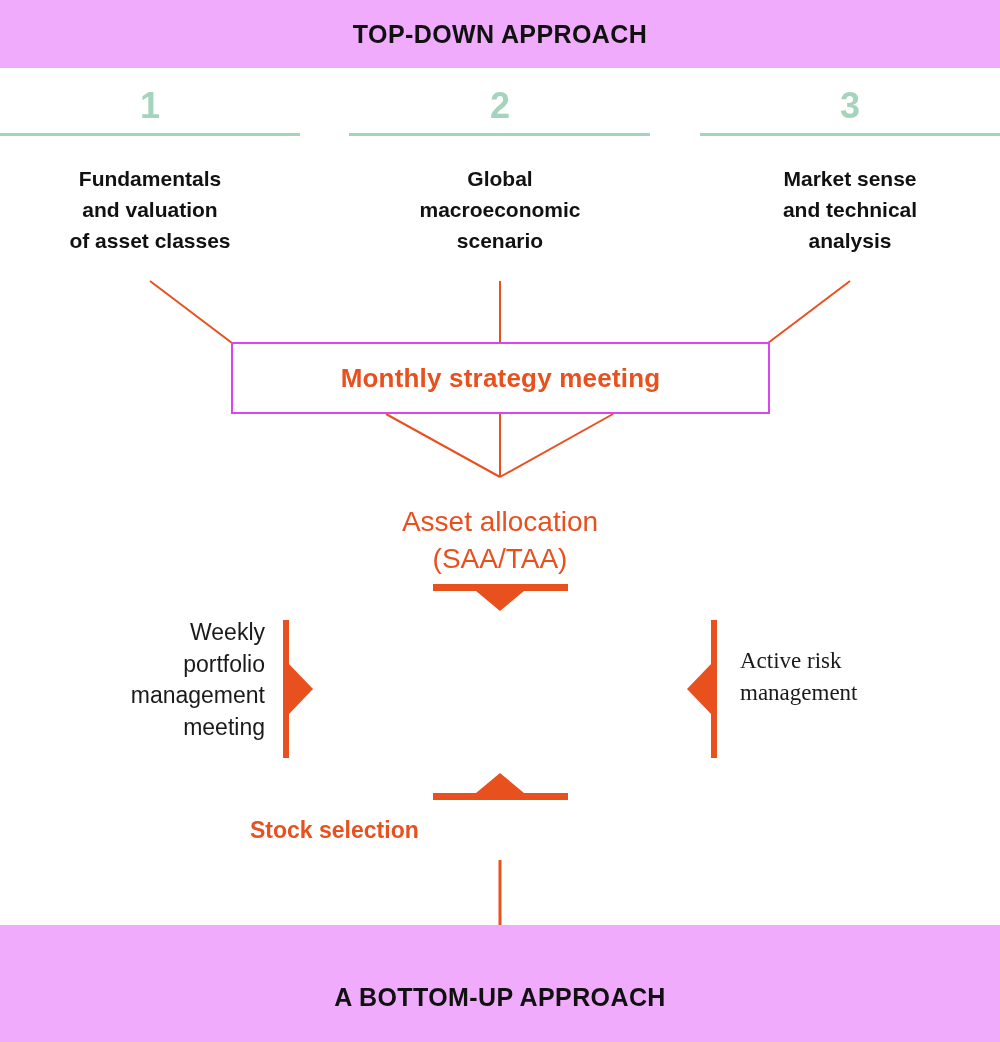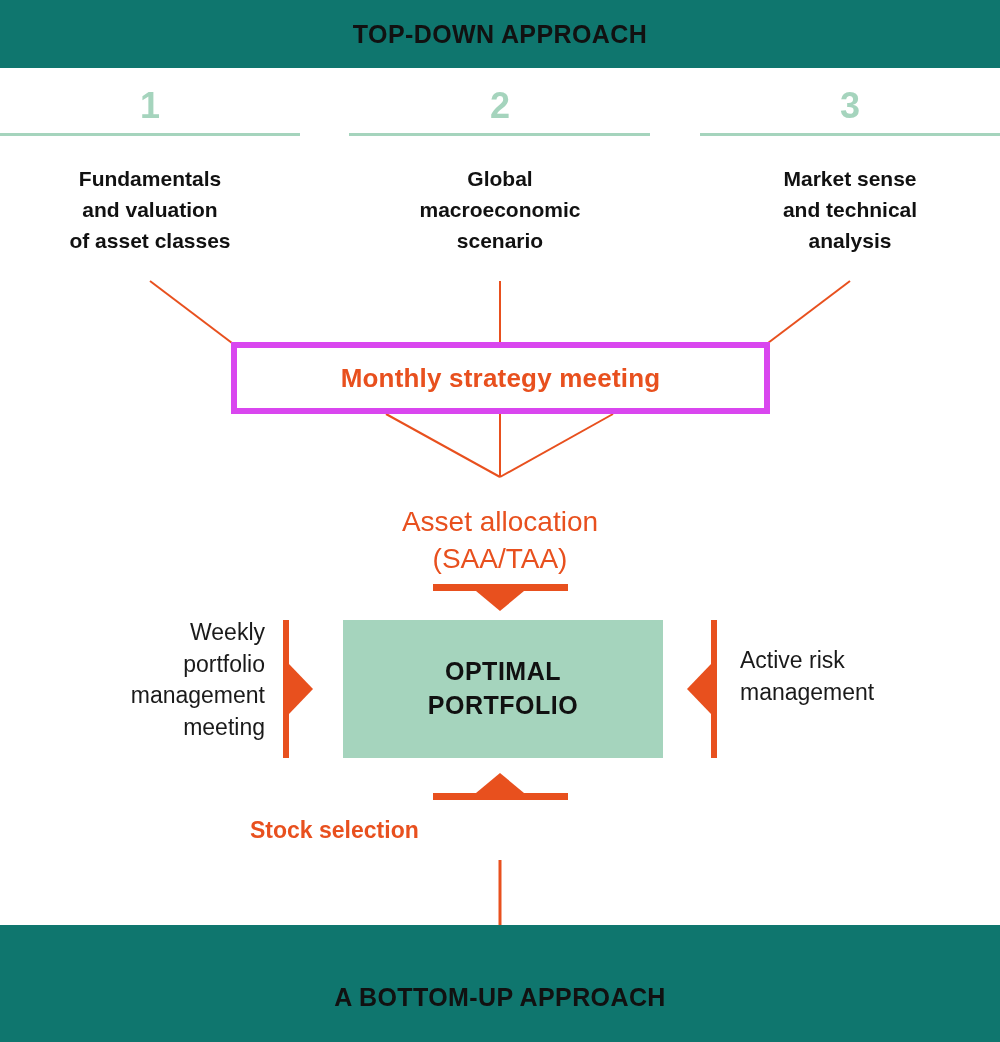--- a/index.html
+++ b/index.html
@@ -17,21 +17,21 @@
     height: 1042px;
     background: #ffffff;
     overflow: hidden;
   }
 
   
   .banner {
     position: absolute;
     left: 0;
     width: 1000px;
-    background: #0f766e;
+    background: #f0abfc;
     display: flex;
     flex-direction: column;
     align-items: center;
     justify-content: center;
   }
   #top-banner {
     top: 0;
     height: 68px;
   }
   #bottom-banner {
@@ -104,21 +104,21 @@
     pointer-events: none;
   }
 
   
   #meeting-box {
     position: absolute;
     left: 231px;
     top: 342px;
     width: 539px;
     height: 72px;
-    border: 6px solid #d946ef;
+    border: 2px solid #d946ef;
     box-sizing: border-box;
     background: #ffffff;
     display: flex;
     align-items: center;
     justify-content: center;
   }
   #meeting-box-label {
     font-size: 26px;
     font-weight: bold;
     color: #e8501e;
@@ -172,20 +172,21 @@
     left: 20px;
     top: 617px;
     width: 245px;
     text-align: right;
   }
   #note-right {
     left: 740px;
     top: 645px;
     width: 250px;
     text-align: left;
+    font-family: Liberation Serif, serif;
   }
 
   
   #stock-selection {
     position: absolute;
     left: 250px;
     top: 817px;
     width: 500px;
     text-align: left;
     font-size: 23px;
@@ -250,24 +251,20 @@
   </div>
 
   <div id="asset-allocation">Asset allocation
 (SAA/TAA)</div>
 
   <div class="side-note" id="note-left">Weekly
 portfolio
 management
 meeting</div>
 
-  <div id="portfolio-box">
-    <div id="portfolio-label">OPTIMAL
-PORTFOLIO</div>
-  </div>
 
   <div class="side-note" id="note-right">Active risk
 management</div>
 
   <div id="stock-selection">Stock selection</div>
 
   <div class="banner" id="bottom-banner">
     <div class="banner-title">A BOTTOM-UP APPROACH</div>
   </div>
 

